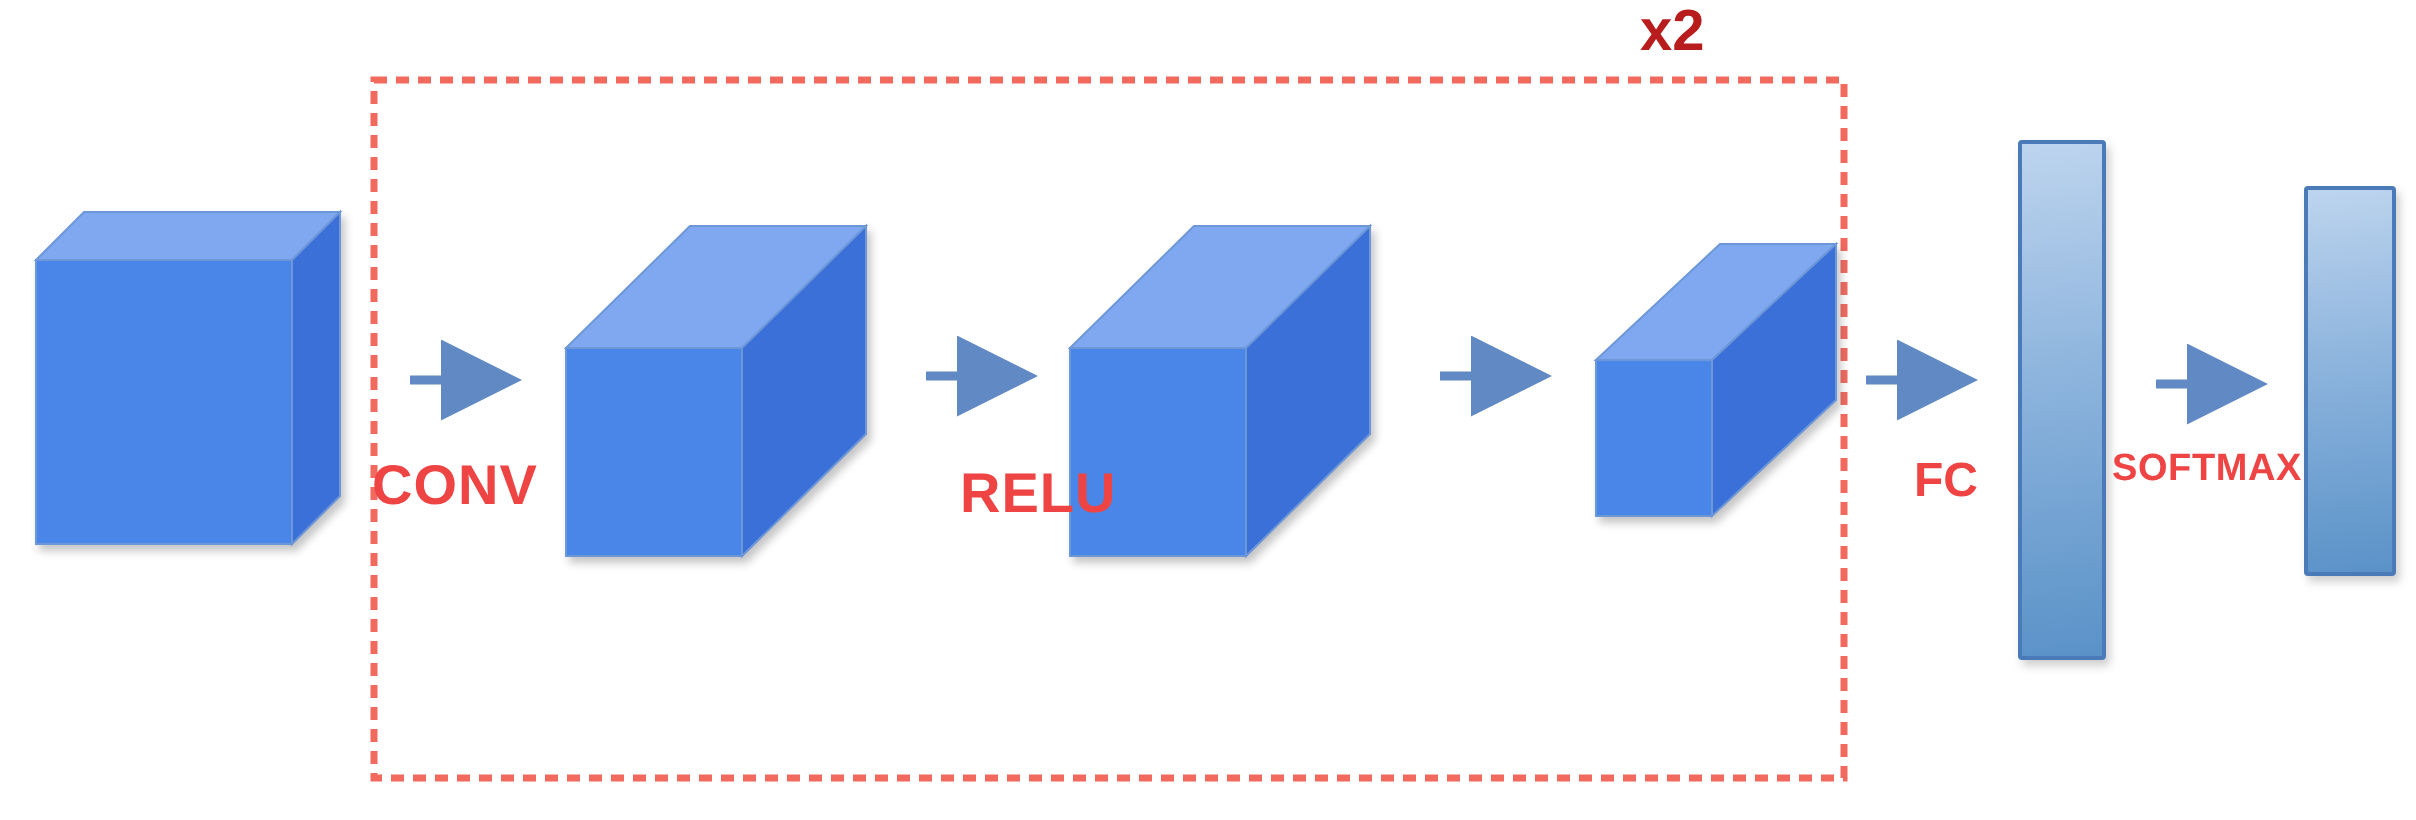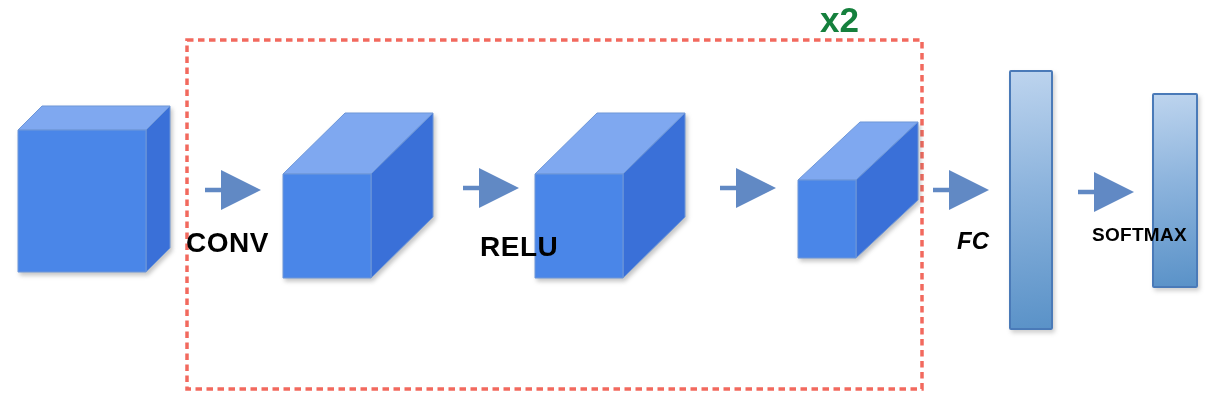--- a/index.html
+++ b/index.html
@@ -18,34 +18,34 @@
   #diagram-svg {
     position: absolute;
     left: 0;
     top: 0;
   }
   .volume {
     filter: drop-shadow(2px 3px 2px rgba(90,90,90,0.35));
   }
   .op-label {
     position: absolute;
-    color: #000000;
+    color: #ef4444;
     font-weight: 700;
     white-space: nowrap;
     line-height: 1;
   }
   .op-label.big   { font-size: 28px; letter-spacing: 0.5px; }
   .op-label.mid   { font-size: 24px; }
   .op-label.small { font-size: 19px; letter-spacing: 0.3px; }
   .repeat-label {
     position: absolute;
     left: 820px;
     top: 2px;
-    color: #15803d;
-    font-size: 35px;
+    color: #b91c1c;
+    font-size: 29px;
     font-weight: 700;
     line-height: 1;
   }
   .vector-bar {
     position: absolute;
     background: linear-gradient(173deg, #bdd4ee 0%, #8db4dd 45%, #5a92c8 100%);
     border: 2px solid #4a7ab8;
     border-radius: 2px;
     box-shadow: 2px 3px 4px rgba(120,120,120,0.35);
   }
@@ -106,18 +106,18 @@
     <line x1="933" y1="190" x2="980" y2="190" stroke="#6189c4" stroke-width="4.5" marker-end="url(#arrowhead)"></line>
     <line x1="1078" y1="192" x2="1125" y2="192" stroke="#6189c4" stroke-width="4.5" marker-end="url(#arrowhead)"></line>
   </svg>
 
   <div id="fc-bar" class="vector-bar"></div>
 
   <div id="out-bar" class="vector-bar"></div>
 
   <div class="op-label big" style="left:186px; top:229px;">CONV</div>
   <div class="op-label big" style="left:443px; top:233px;margin-left:37px;">RELU</div>
-  <div class="op-label mid" style="left:957px; top:229px;font-style:italic;">FC</div>
-  <div class="op-label small" style="left:1056px; top:225px;margin-left:36px;">SOFTMAX</div>
+  <div class="op-label mid" style="left:957px; top:229px;">FC</div>
+  <div class="op-label small" style="left:1056px; top:225px;">SOFTMAX</div>
 
   <div class="repeat-label">x2</div>
 
 </div>
 
 </body></html>

